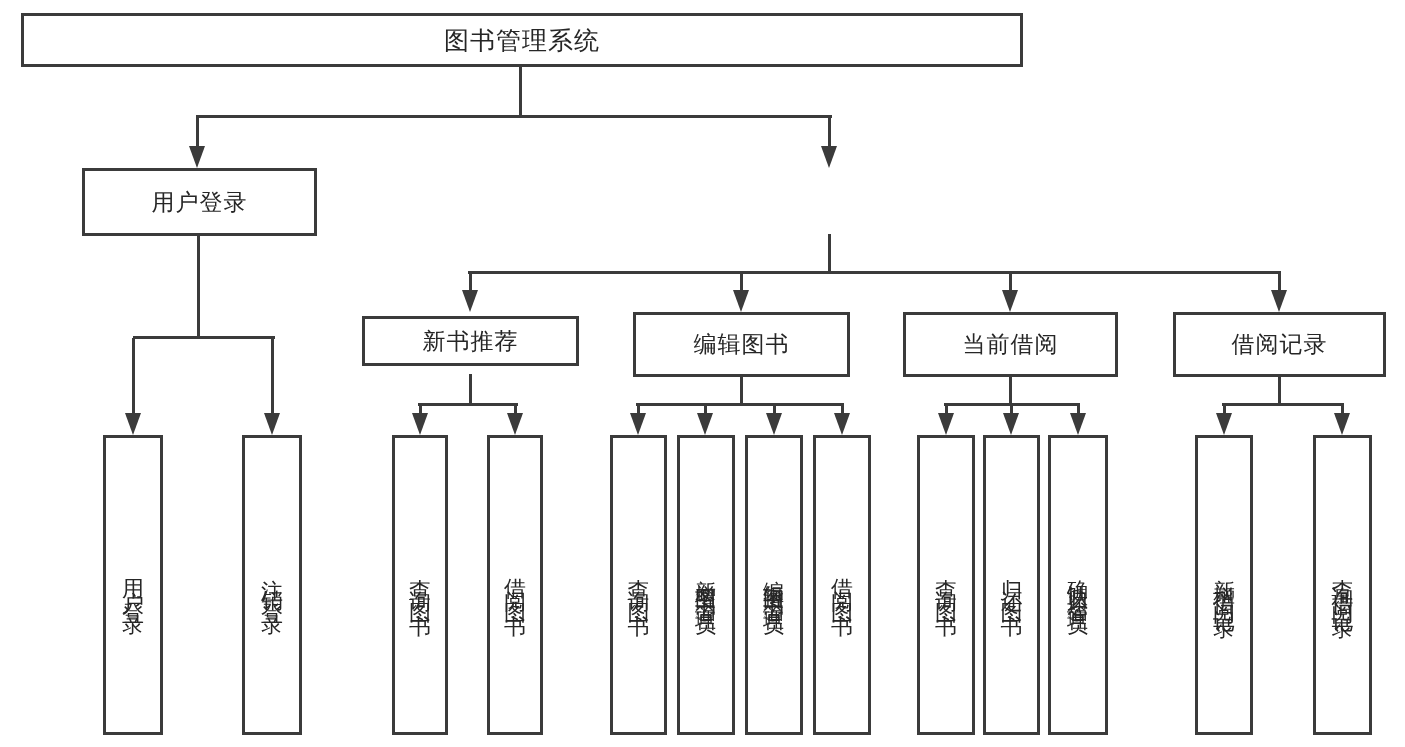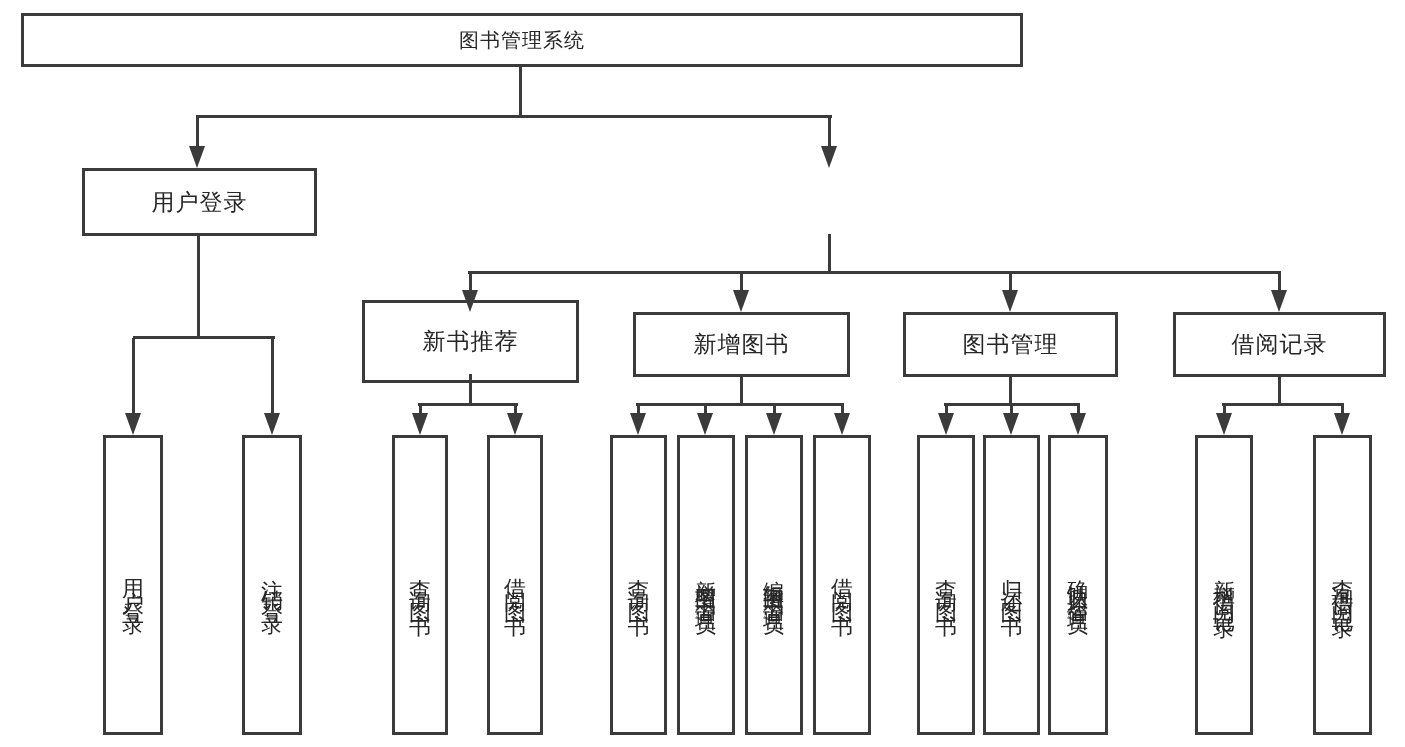--- a/index.html
+++ b/index.html
@@ -25,21 +25,21 @@
     display:flex;
     align-items:center;
     justify-content:center;
     text-align:center;
   }
   .hlabel{
     font-size:23px;
     letter-spacing:1px;
     white-space:nowrap;
   }
-  .root .hlabel{font-size:20px;}
+  .root .hlabel{font-size:25px;}
   .leaf span{
     writing-mode:vertical-lr;
     text-orientation:mixed;
     font-size:22px;
     letter-spacing:12px;
     line-height:1;
   }
   .leaf.mid span{letter-spacing:8px;}
   .leaf.long span{font-size:21px;letter-spacing:5px;}
   .line{
@@ -70,28 +70,28 @@
 <div class="stage">
 
   <div class="box root" style="left:21px;top:13px;width:1002px;height:54px">
     <span class="hlabel">图书管理系统</span>
   </div>
 
   <div class="box" style="left:82px;top:168px;width:235px;height:68px">
     <span class="hlabel">用户登录</span>
   </div>
 
-  <div class="box" style="left:362px;top:300px;width:217px;height:83px">
+  <div class="box" style="left:362px;top:316px;width:217px;height:50px">
     <span class="hlabel">新书推荐</span>
   </div>
   <div class="box" style="left:633px;top:312px;width:217px;height:65px">
-    <span class="hlabel">新增图书</span>
+    <span class="hlabel">编辑图书</span>
   </div>
   <div class="box" style="left:903px;top:312px;width:215px;height:65px">
-    <span class="hlabel">图书管理</span>
+    <span class="hlabel">当前借阅</span>
   </div>
   <div class="box" style="left:1173px;top:312px;width:213px;height:65px">
     <span class="hlabel">借阅记录</span>
   </div>
 
   <div class="box leaf" style="left:103px;top:435px;width:60px;height:300px">
     <span>用户登录</span>
   </div>
   <div class="box leaf" style="left:242px;top:435px;width:60px;height:300px">
     <span>注销登录</span>

